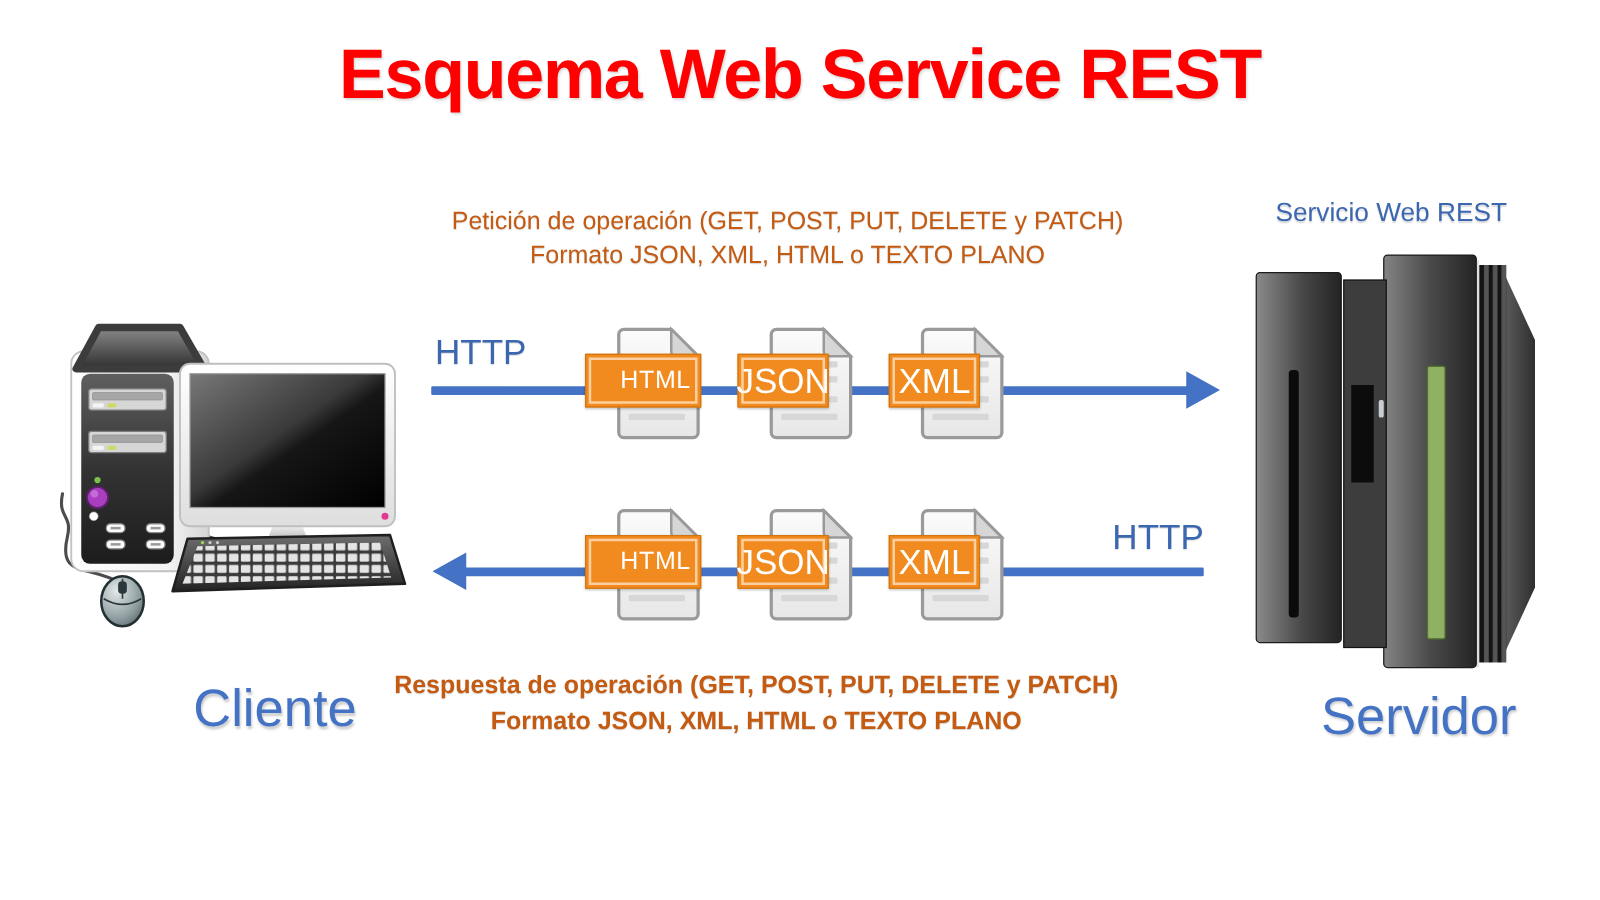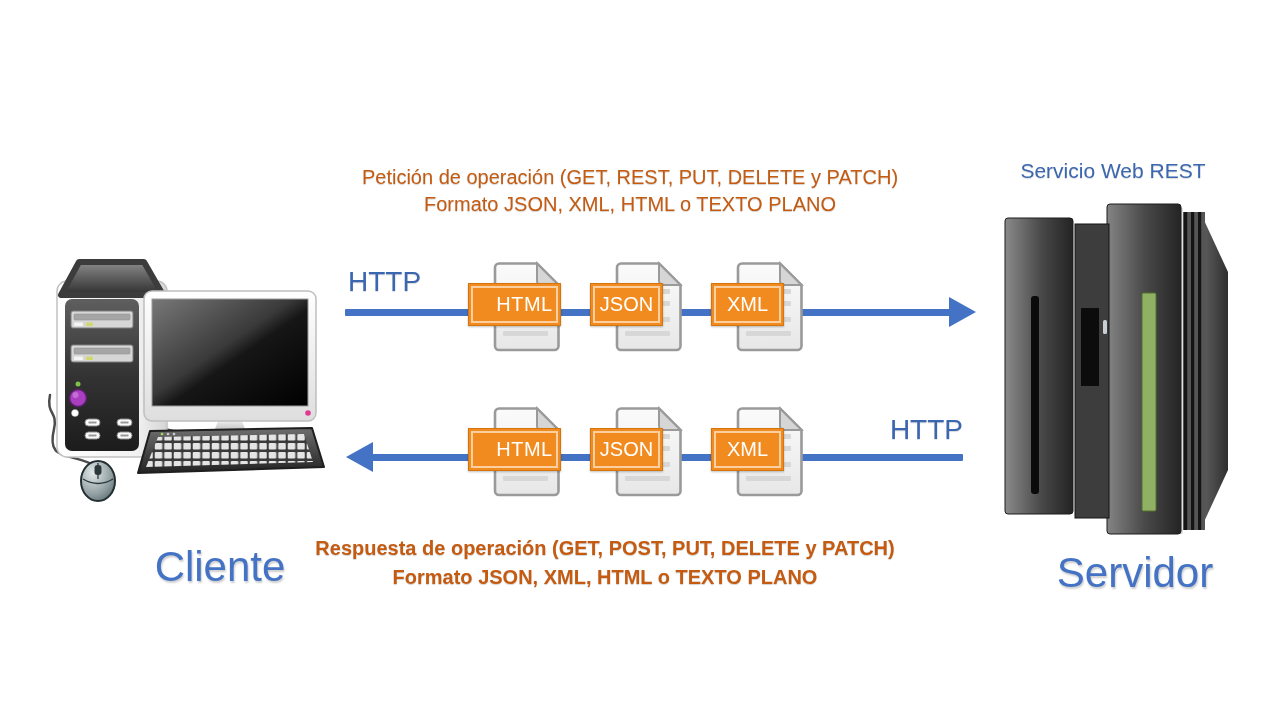--- a/index.html
+++ b/index.html
@@ -40,21 +40,21 @@
     position:absolute;left:346px;top:442px;width:0;height:0;
     border-top:15px solid transparent;border-bottom:15px solid transparent;
     border-right:27px solid #4472C4;
   }
   .file{position:absolute;width:96px;height:95px;}
   .file svg.docicon{position:absolute;left:22px;top:0;width:71px;height:91px;}
   .badge{
     position:absolute;left:0;top:22px;width:71px;height:41px;
     background:#F18B1F;border:1px solid #D4760E;
     display:flex;align-items:center;justify-content:center;
-    color:#ffffff;font-size:20px;box-shadow:0 1px 2px rgba(0,0,0,.25);
+    color:#ffffff;font-size:28px;box-shadow:0 1px 2px rgba(0,0,0,.25);
   }
   .badge::after{
     content:"";position:absolute;inset:2px;border:2px solid rgba(255,236,214,.7);
     pointer-events:none;
   }
   .badge-sm{font-size:20px;letter-spacing:.5px;padding-left:20px;}
   .big-label{
     position:absolute;font-size:42px;color:#4472C4;text-align:center;
     text-shadow:1px 2px 2px rgba(0,0,0,.2);
   }
@@ -134,23 +134,24 @@
     </pattern>
     <pattern id="finsPat" width="7" height="10" patternUnits="userSpaceOnUse">
       <rect width="7" height="10" fill="#555555"></rect>
       <rect width="3.2" height="10" fill="#141414"></rect>
     </pattern>
   </defs>
 </svg>
 
 <div class="stage">
 
+  <div class="title">Esquema Web Service REST</div>
 
   <div class="flow-desc req-desc">
-    <div>Petición de operación (GET, REST, PUT, DELETE y PATCH)</div>
+    <div>Petición de operación (GET, POST, PUT, DELETE y PATCH)</div>
     <div>Formato JSON, XML, HTML o TEXTO PLANO</div>
   </div>
 
   <div class="server-caption">Servicio Web REST</div>
 
   <div class="http http-req">HTTP</div>
   <div class="arrow-line req-line"></div>
   <div class="head-right"></div>
 
   <div class="http http-resp">HTTP</div>

